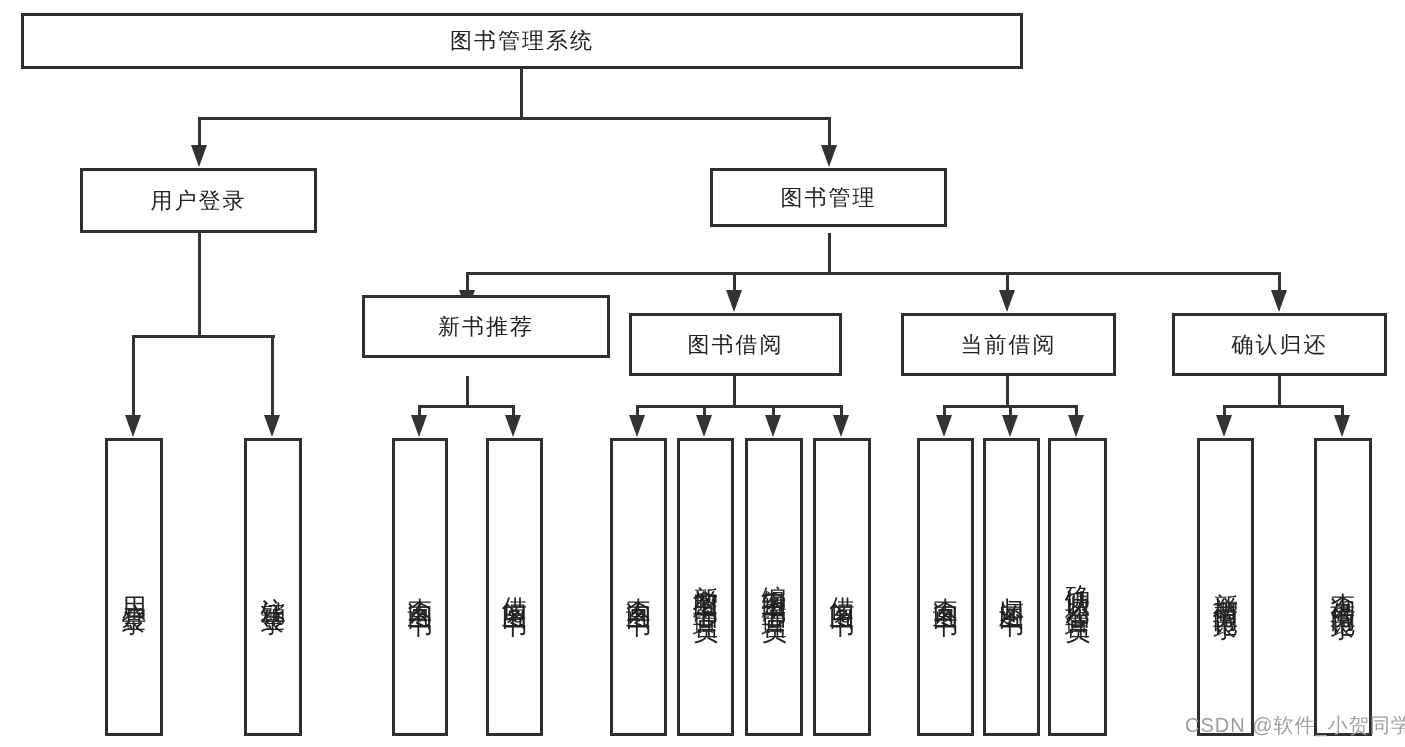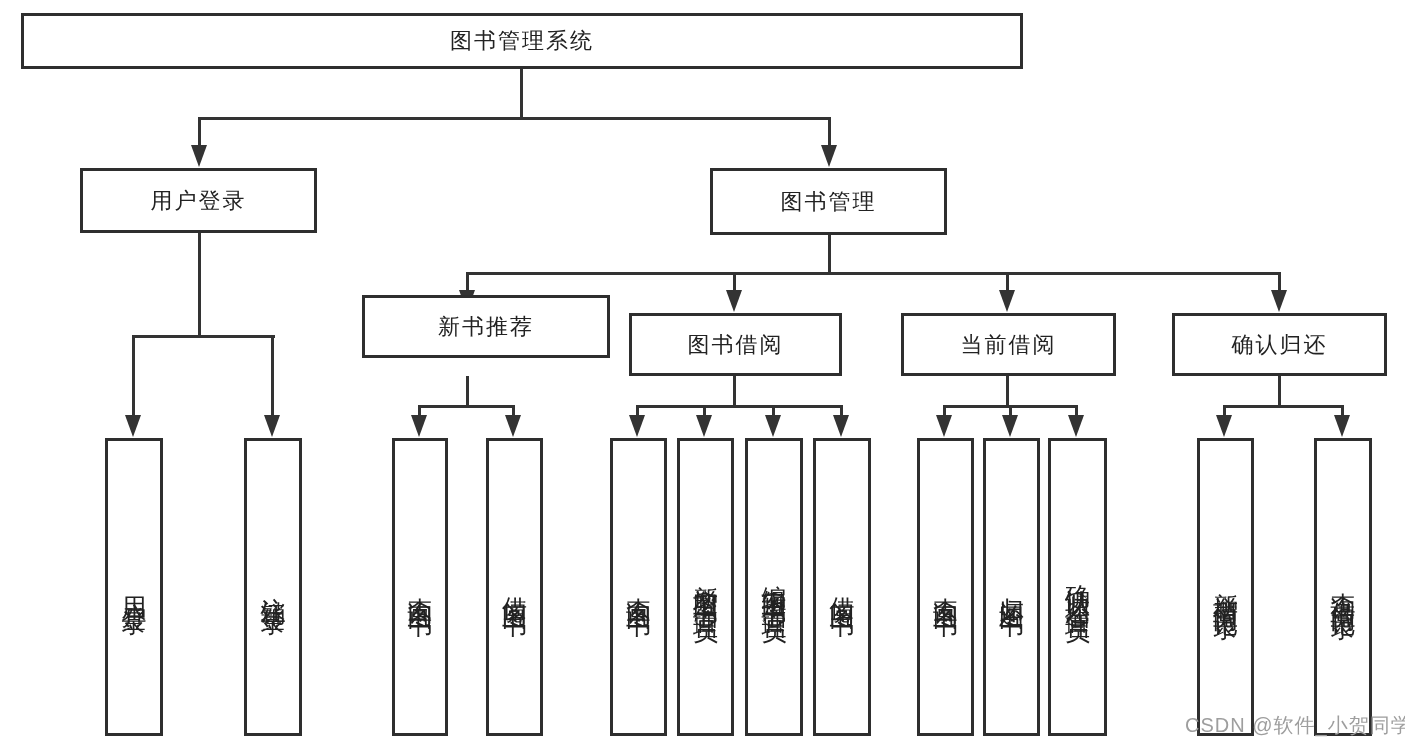--- a/index.html
+++ b/index.html
@@ -60,21 +60,21 @@
 
 <div class="canvas">
 
   <div class="node hnode" style="left:21px;top:13px;width:1002px;height:56px">
     <span>图书管理系统</span>
   </div>
 
   <div class="node hnode" style="left:80px;top:168px;width:237px;height:65px">
     <span>用户登录</span>
   </div>
-  <div class="node hnode" style="left:710px;top:168px;width:237px;height:67px">
+  <div class="node hnode" style="left:710px;top:168px;width:237px;height:59px">
     <span>图书管理</span>
   </div>
 
   <div class="node hnode" style="left:362px;top:295px;width:248px;height:63px">
     <span>新书推荐</span>
   </div>
   <div class="node hnode" style="left:629px;top:313px;width:213px;height:63px">
     <span>图书借阅</span>
   </div>
   <div class="node hnode" style="left:901px;top:313px;width:215px;height:63px">

